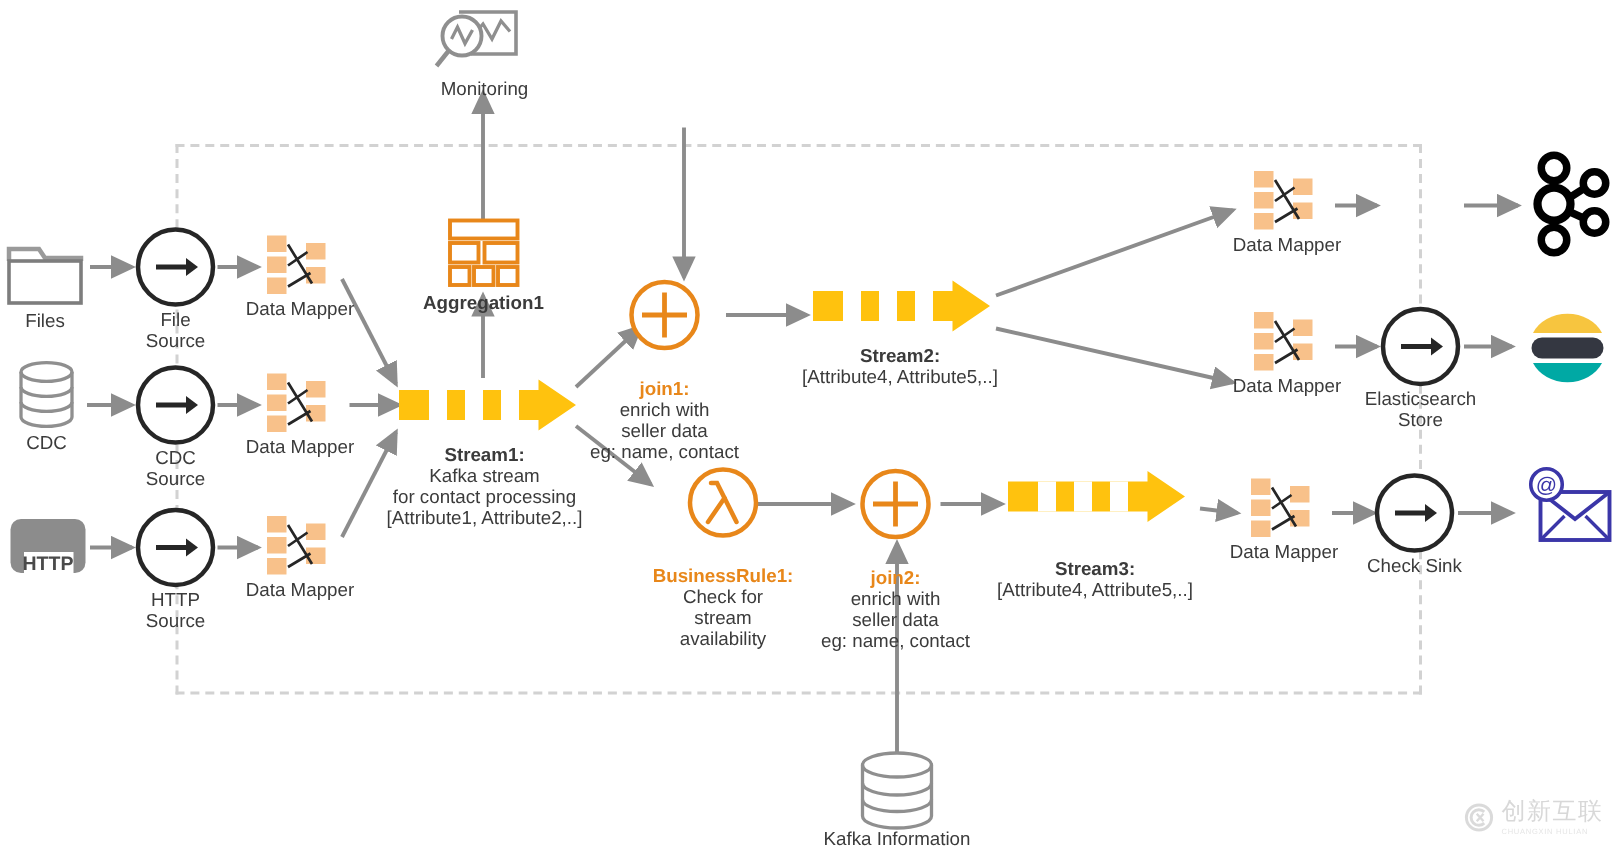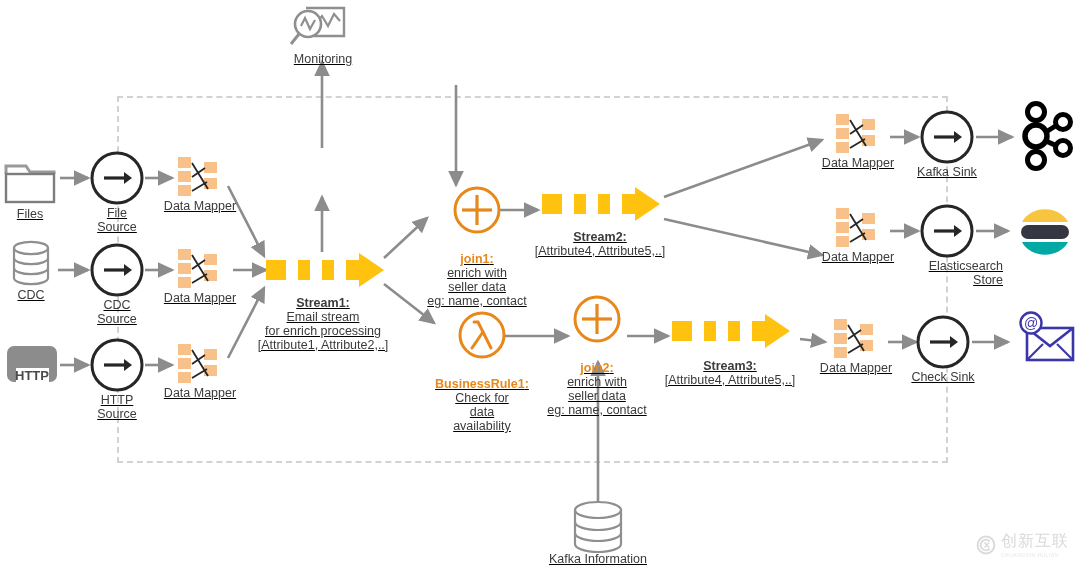--- a/index.html
+++ b/index.html
@@ -11,21 +11,20 @@
     position: relative;
     width: 1080px;
     height: 570px;
     background: #ffffff;
     font-family: "Liberation Sans", sans-serif;
     overflow: hidden;
   }
   .node {
     position: absolute;
     text-align: center;
-    text-decoration: underline;
   }
   .label {
     font-size: 12.5px;
     color: #3b3b3b;
     line-height: 14px;
     white-space: pre-line;
     text-align: center;
   }
   .label-orange {
     color: #e8871a;
@@ -224,35 +223,46 @@
       <path d="M22,6 L60,6 L60,34 L30,34" fill="none" stroke="#8f8f8f" stroke-width="2.4"></path>
       <polyline points="31,22 38,14 44,24 50,12 56,19" fill="none" stroke="#8f8f8f" stroke-width="2.2"></polyline>
       <circle cx="24" cy="22" r="13" fill="#ffffff" stroke="#8f8f8f" stroke-width="2.6"></circle>
       <polyline points="17,24 21,16 26,27 31,18" fill="none" stroke="#8f8f8f" stroke-width="2.2"></polyline>
       <line x1="15" y1="32" x2="7" y2="42" stroke="#8f8f8f" stroke-width="3"></line>
     </svg>
     <div class="label">Monitoring</div>
   </div>
 
 
+  <div class="node" style="left:282px; top:145px; width:80px;">
+    <svg width="80" height="50" viewBox="0 0 80 50">
+      <rect x="18" y="2" width="45" height="12" fill="none" stroke="#E8871A" stroke-width="2.6"></rect>
+      <rect x="18" y="17" width="19" height="13" fill="none" stroke="#E8871A" stroke-width="2.6"></rect>
+      <rect x="41" y="17" width="22" height="13" fill="none" stroke="#E8871A" stroke-width="2.6"></rect>
+      <rect x="18" y="33" width="13" height="12" fill="none" stroke="#E8871A" stroke-width="2.6"></rect>
+      <rect x="34" y="33" width="13" height="12" fill="none" stroke="#E8871A" stroke-width="2.6"></rect>
+      <rect x="50" y="33" width="13" height="12" fill="none" stroke="#E8871A" stroke-width="2.6"></rect>
+    </svg>
+    <div class="label" style="font-weight:bold">Aggregation1</div>
+  </div>
 
   <div class="node" style="left:256px; top:252px; width:134px;">
     <svg width="134" height="42" viewBox="0 0 134 42">
       <path d="M10,8 L103,8 L103,1 L128,18 L103,35 L103,28 L10,28 z" fill="#FFC20E"></path>
       <rect x="30" y="8" width="12" height="20" fill="#ffffff"></rect>
       <rect x="54" y="8" width="12" height="20" fill="#ffffff"></rect>
       <rect x="78" y="8" width="12" height="20" fill="#ffffff"></rect>
     </svg>
     <div class="label" style="font-weight:bold; margin-top:2px;">Stream1:</div>
-    <div class="label">Email stream</div>
-    <div class="label">for enrich processing</div>
+    <div class="label">Kafka stream</div>
+    <div class="label">for contact processing</div>
     <div class="label">[Attribute1, Attribute2,..]</div>
   </div>
 
-  <div class="node" style="left:424px; top:185px; width:106px;">
+  <div class="node" style="left:390px; top:185px; width:106px;">
     <svg width="106" height="52" viewBox="0 0 106 52">
       <circle cx="53" cy="25" r="22" fill="#ffffff" stroke="#E8871A" stroke-width="3"></circle>
       <line x1="53" y1="10" x2="53" y2="40" stroke="#E8871A" stroke-width="3.2"></line>
       <line x1="38" y1="25" x2="68" y2="25" stroke="#E8871A" stroke-width="3.2"></line>
     </svg>
     <div class="label label-orange" style="font-weight:bold; margin-top:1px;">
       <span>join1</span><span>:</span>
     </div>
     <div class="label">enrich with</div>
     <div class="label">seller data</div>
@@ -262,57 +272,57 @@
   <div class="node" style="left:428px; top:310px; width:108px;">
     <svg width="108" height="52" viewBox="0 0 108 52">
       <circle cx="54" cy="25" r="22" fill="#ffffff" stroke="#E8871A" stroke-width="3"></circle>
       <path d="M46,12 L50,12 L63,38" fill="none" stroke="#E8871A" stroke-width="3" stroke-linecap="round"></path>
       <path d="M55,22 L44,38" fill="none" stroke="#E8871A" stroke-width="3" stroke-linecap="round"></path>
     </svg>
     <div class="label label-orange" style="font-weight:bold; margin-top:1px; width:140px; margin-left:-16px;">
       <span>BusinessRule1</span><span>:</span>
     </div>
     <div class="label">Check for</div>
-    <div class="label">data</div>
+    <div class="label">stream</div>
     <div class="label">availability</div>
   </div>
 
   <div class="node" style="left:534px; top:186px; width:132px;">
     <svg width="132" height="42" viewBox="0 0 132 42">
       <path d="M8,8 L101,8 L101,1 L126,18 L101,35 L101,28 L8,28 z" fill="#FFC20E"></path>
       <rect x="28" y="8" width="12" height="20" fill="#ffffff"></rect>
       <rect x="52" y="8" width="12" height="20" fill="#ffffff"></rect>
       <rect x="76" y="8" width="12" height="20" fill="#ffffff"></rect>
     </svg>
     <div class="label" style="font-weight:bold; margin-top:2px;">Stream2:</div>
     <div class="label" style="width:190px; margin-left:-29px;">[Attribute4, Attribute5,..]</div>
   </div>
 
-  <div class="node" style="left:544px; top:294px; width:106px;">
+  <div class="node" style="left:544px; top:311px; width:106px;">
     <svg width="106" height="52" viewBox="0 0 106 52">
       <circle cx="53" cy="25" r="22" fill="#ffffff" stroke="#E8871A" stroke-width="3"></circle>
       <line x1="53" y1="10" x2="53" y2="40" stroke="#E8871A" stroke-width="3.2"></line>
       <line x1="38" y1="25" x2="68" y2="25" stroke="#E8871A" stroke-width="3.2"></line>
     </svg>
     <div class="label label-orange" style="font-weight:bold; margin-top:1px;">
       <span>join2</span><span>:</span>
     </div>
     <div class="label">enrich with</div>
     <div class="label">seller data</div>
     <div class="label" style="width:144px; margin-left:-19px;">eg: name, contact</div>
   </div>
 
   <div class="node" style="left:664px; top:313px; width:132px;">
     <svg width="132" height="42" viewBox="0 0 132 42">
       <path d="M8,8 L101,8 L101,1 L126,18 L101,35 L101,28 L8,28 z" fill="#FFC20E"></path>
       <rect x="28" y="8" width="12" height="20" fill="#ffffff"></rect>
       <rect x="52" y="8" width="12" height="20" fill="#ffffff"></rect>
       <rect x="76" y="8" width="12" height="20" fill="#ffffff"></rect>
     </svg>
-    <div class="label" style="font-weight:bold; margin-top:4px;">Stream3:</div>
+    <div class="label" style="font-weight:bold; margin-top:17px;">Stream3:</div>
     <div class="label" style="width:190px; margin-left:-29px;">[Attribute4, Attribute5,..]</div>
   </div>
 
   <div class="node" style="left:818px; top:112px; width:80px;">
     <svg width="80" height="44" viewBox="0 0 80 44">
       <rect x="18" y="2" width="13" height="11" fill="#F8C18A"></rect>
       <rect x="18" y="16" width="13" height="11" fill="#F8C18A"></rect>
       <rect x="18" y="30" width="13" height="11" fill="#F8C18A"></rect>
       <rect x="44" y="7" width="13" height="11" fill="#F8C18A"></rect>
       <rect x="44" y="23" width="13" height="11" fill="#F8C18A"></rect>
@@ -338,36 +348,28 @@
       <rect x="18" y="2" width="13" height="11" fill="#F8C18A"></rect>
       <rect x="18" y="16" width="13" height="11" fill="#F8C18A"></rect>
       <rect x="18" y="30" width="13" height="11" fill="#F8C18A"></rect>
       <rect x="44" y="7" width="13" height="11" fill="#F8C18A"></rect>
       <rect x="44" y="23" width="13" height="11" fill="#F8C18A"></rect>
       <path d="M32,8 L48,34 M32,22 L45,13 M32,36 L47,27" stroke="#262626" stroke-width="1.8" fill="none"></path>
     </svg>
     <div class="label">Data Mapper</div>
   </div>
 
-  <div class="node" style="left:918px; top:109px; width:58px;">
-    <svg width="58" height="56" viewBox="0 0 58 56">
-      <circle cx="29" cy="28" r="25" fill="#ffffff" stroke="#262626" stroke-width="3"></circle>
-      <line x1="16" y1="28" x2="39" y2="28" stroke="#262626" stroke-width="3.2"></line>
-      <path d="M36,22 L44,28 L36,34 z" fill="#262626"></path>
-    </svg>
-    <div class="label" style="width:90px; margin-left:-16px;">Kafka Sink</div>
-  </div>
 
   <div class="node" style="left:918px; top:203px; width:58px;">
     <svg width="58" height="56" viewBox="0 0 58 56">
       <circle cx="29" cy="28" r="25" fill="#ffffff" stroke="#262626" stroke-width="3"></circle>
       <line x1="16" y1="28" x2="39" y2="28" stroke="#262626" stroke-width="3.2"></line>
       <path d="M36,22 L44,28 L36,34 z" fill="#262626"></path>
     </svg>
-    <div class="label" style="width:112px; margin-left:-27px;text-align:right;">Elasticsearch
+    <div class="label" style="width:112px; margin-left:-27px;">Elasticsearch
 Store</div>
   </div>
 
   <div class="node" style="left:914px; top:314px; width:58px;">
     <svg width="58" height="56" viewBox="0 0 58 56">
       <circle cx="29" cy="28" r="25" fill="#ffffff" stroke="#262626" stroke-width="3"></circle>
       <line x1="16" y1="28" x2="39" y2="28" stroke="#262626" stroke-width="3.2"></line>
       <path d="M36,22 L44,28 L36,34 z" fill="#262626"></path>
     </svg>
     <div class="label" style="width:92px; margin-left:-17px;">Check Sink</div>

